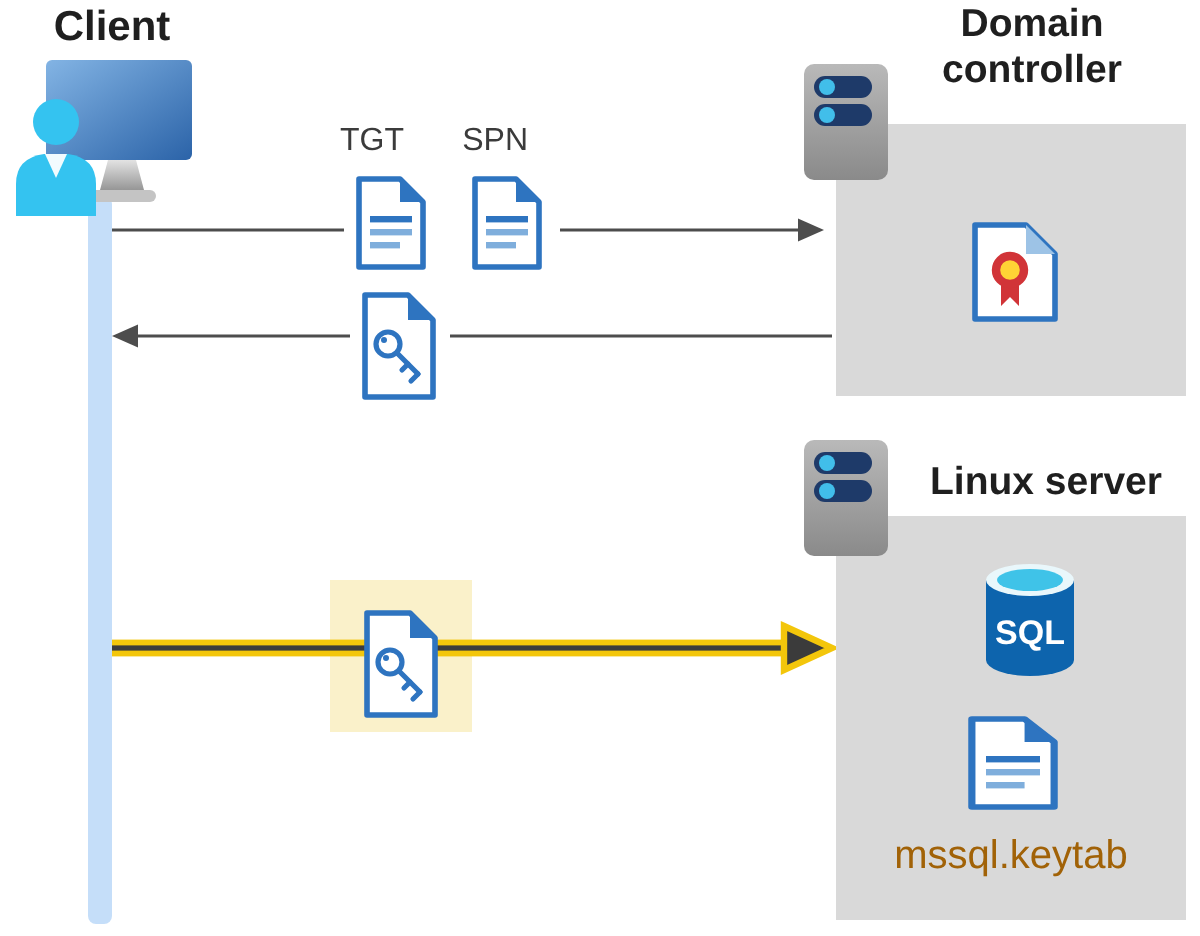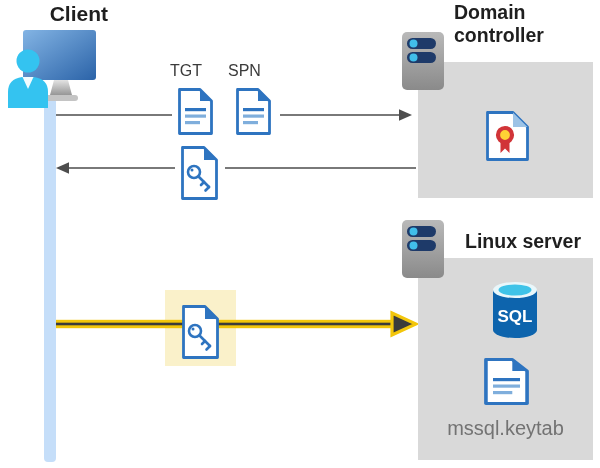--- a/index.html
+++ b/index.html
@@ -2,44 +2,44 @@
 <html><head>
 <meta charset="utf-8">
 <style>
   html,body{margin:0;padding:0;background:#fff;}
   #canvas{
     position:relative;width:600px;height:468px;background:#ffffff;
     font-family:"Liberation Sans",sans-serif;overflow:hidden;
   }
   .abs{position:absolute;}
   .hdr{font-weight:bold;color:#1f1f1f;}
-  #client-label{left:4px;top:2px;width:104px;text-align:right;font-size:21px;z-index:6;}
+  #client-label{left:4px;top:2px;width:104px;text-align:center;font-size:21px;z-index:6;}
   #timeline{left:44px;top:98px;width:12px;height:364px;background:#c5def9;border-radius:4px;z-index:1;}
   #client-icon{left:6px;top:28px;z-index:4;}
   #tgt-label{left:170px;top:62px;width:52px;text-align:left;font-size:16px;color:#3b3b3b;z-index:5;}
-  #spn-label{left:228px;top:62px;width:52px;text-align:left;font-size:16px;color:#3b3b3b;z-index:5;}
+  #spn-label{left:212px;top:62px;width:52px;text-align:right;font-size:16px;color:#3b3b3b;z-index:5;}
   #arrow-right{left:56px;top:107px;z-index:2;}
   #arrow-left{left:56px;top:160px;z-index:2;}
   #arrow-yellow{left:56px;top:310px;z-index:2;}
   .white-pad{background:#ffffff;z-index:3;}
   #docs-wrap{left:172px;top:86px;width:108px;height:52px;}
   #tgt-doc{left:178px;top:88px;z-index:4;}
   #spn-doc{left:236px;top:88px;z-index:4;}
   #key-wrap{left:175px;top:142px;width:50px;height:62px;}
   #key-doc{left:181px;top:146px;z-index:4;}
   #dc-box{left:418px;top:62px;width:175px;height:136px;background:#d9d9d9;z-index:0;}
   #dc-server-icon{left:401px;top:31px;z-index:4;}
-  #dc-label{left:454px;top:1px;width:124px;font-size:19.5px;line-height:23px;z-index:5;}
+  #dc-label{left:454px;top:1px;width:124px;font-size:19.5px;line-height:23px;z-index:5;text-align:center;}
   #cert-icon{left:486px;top:111px;z-index:1;}
   #linux-box{left:418px;top:258px;width:175px;height:202px;background:#d9d9d9;z-index:0;}
   #linux-server-icon{left:401px;top:219px;z-index:4;}
   #linux-label{left:454px;top:230px;font-size:19.5px;white-space:nowrap;z-index:5;margin-left:11px;}
   #sql-icon{left:490px;top:280px;z-index:1;}
   #keytab-doc{left:484px;top:358px;z-index:1;}
-  #keytab-label{left:418px;top:417px;width:175px;text-align:center;font-size:20px;color:#737373;z-index:2;}
+  #keytab-label{left:418px;top:417px;width:175px;text-align:center;font-size:20px;color:#a16207;z-index:2;}
   #highlight-box{left:165px;top:290px;width:71px;height:76px;background:#faf1ca;z-index:1;}
   #key-doc-highlight{left:182px;top:305px;z-index:4;}
 </style>
 </head>
 <body>
 
 <div id="canvas">
 
   <div class="abs hdr" id="client-label">Client</div>
   <div class="abs" id="timeline"></div>

